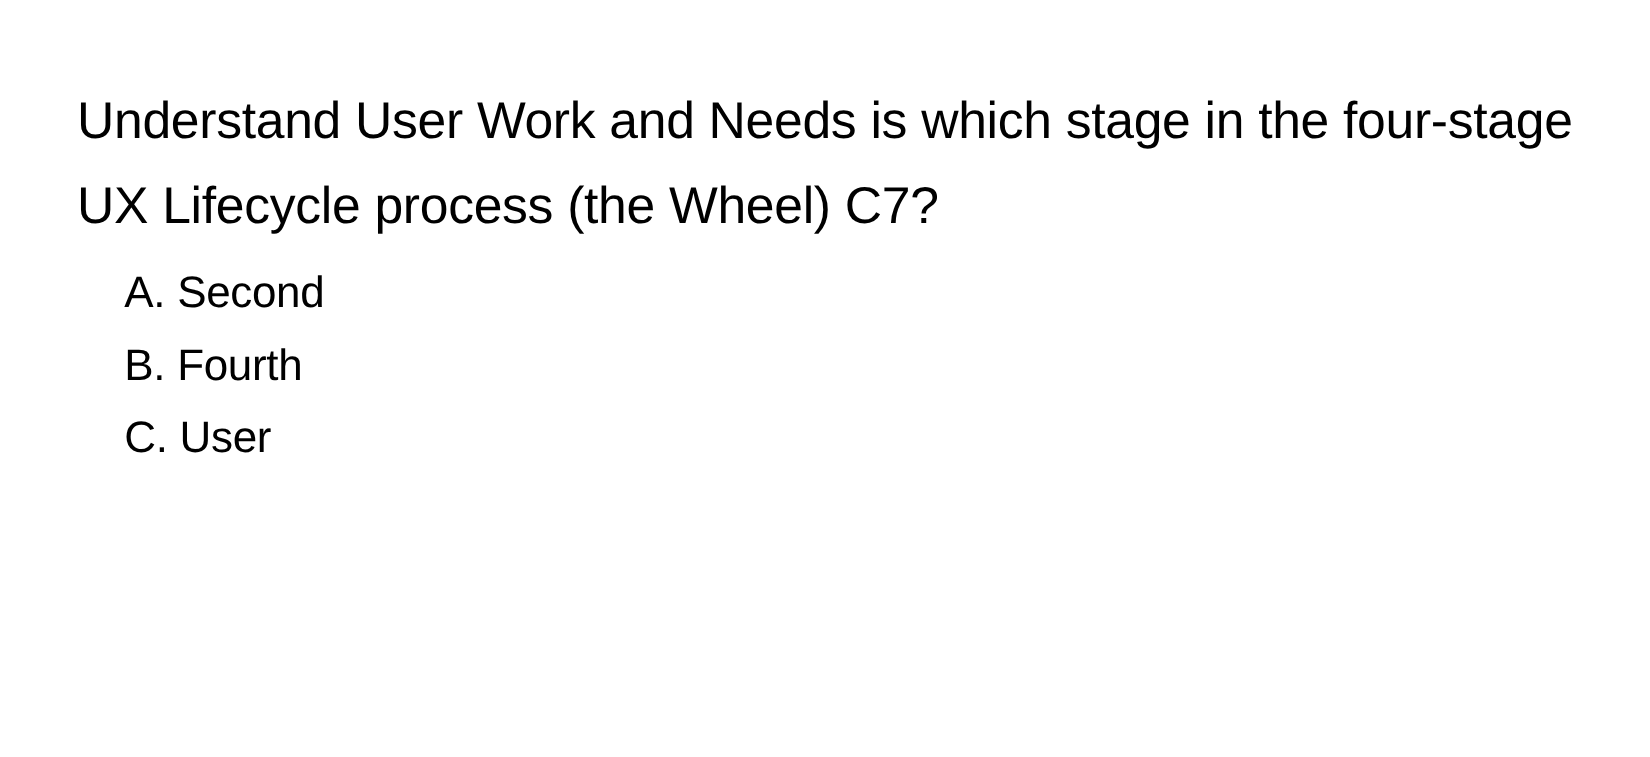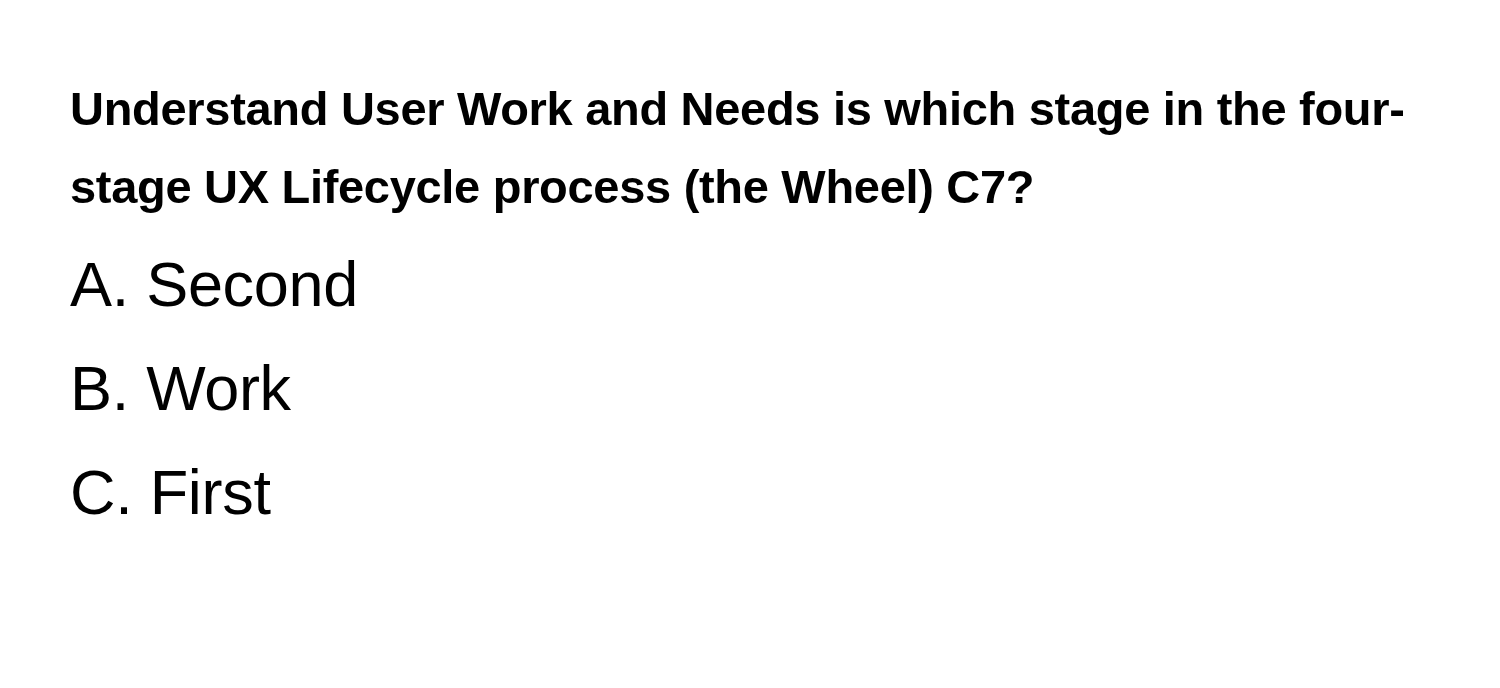--- a/index.html
+++ b/index.html
@@ -11,45 +11,46 @@
       width: 1500px;
       height: 688px;
       background: #ffffff;
       font-family: -apple-system, BlinkMacSystemFont, "Segoe UI", Helvetica, Arial, sans-serif;
       padding: 70px 70px 0 70px;
     }
     .question-text {
       font-size: 47px;
       line-height: 1.65;
       color: #000000;
-      font-weight: 700;
+      font-weight: 400;
       letter-spacing: -0.3px;
     }
     .options {
       margin-top: 8px;
     }
     .option {
-      font-size: 63px;
+      font-size: 40px;
       line-height: 1.65;
       color: #000000;
       font-weight: 400;
       letter-spacing: -0.3px;
+      margin-left: 43px;
     }
   </style>
 </head>
 <body>
 
 <div class="question-text">Understand User Work and Needs is which stage in the four-stage UX Lifecycle process (the Wheel) C7?</div>
 
 <div class="options">
   <div class="option">
     <span>A.</span>
     <span>Second</span>
   </div>
   <div class="option">
     <span>B.</span>
-    <span>Work</span>
+    <span>Fourth</span>
   </div>
   <div class="option">
     <span>C.</span>
-    <span>First</span>
+    <span>User</span>
   </div>
 </div>
 
 </body></html>

